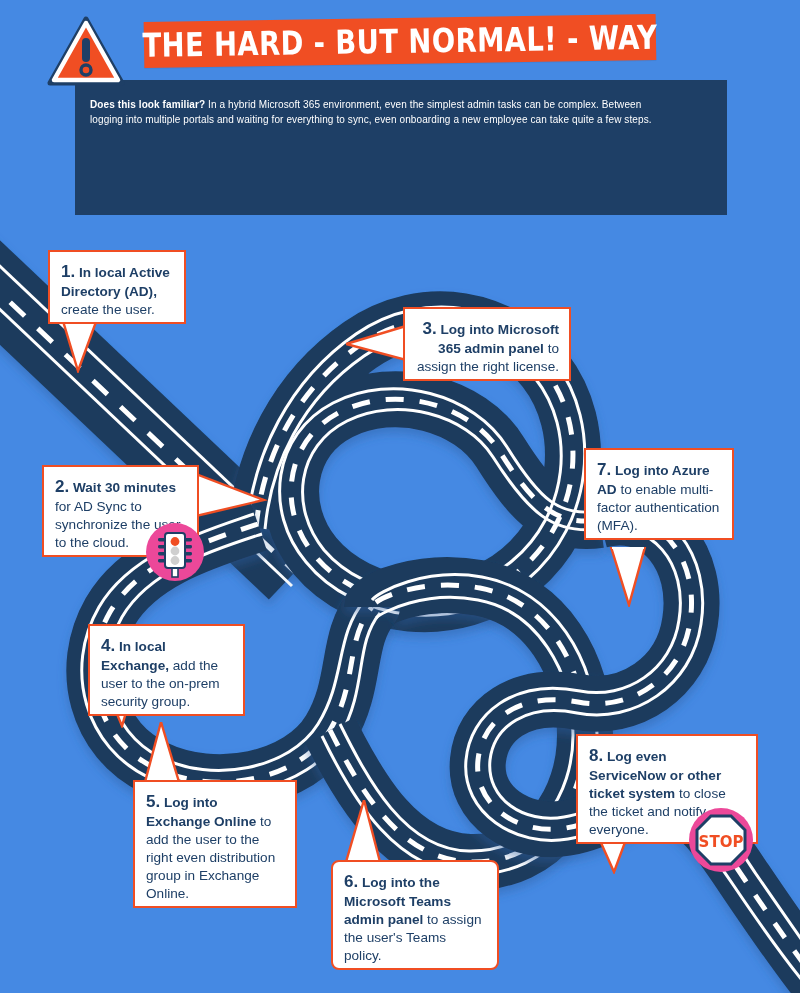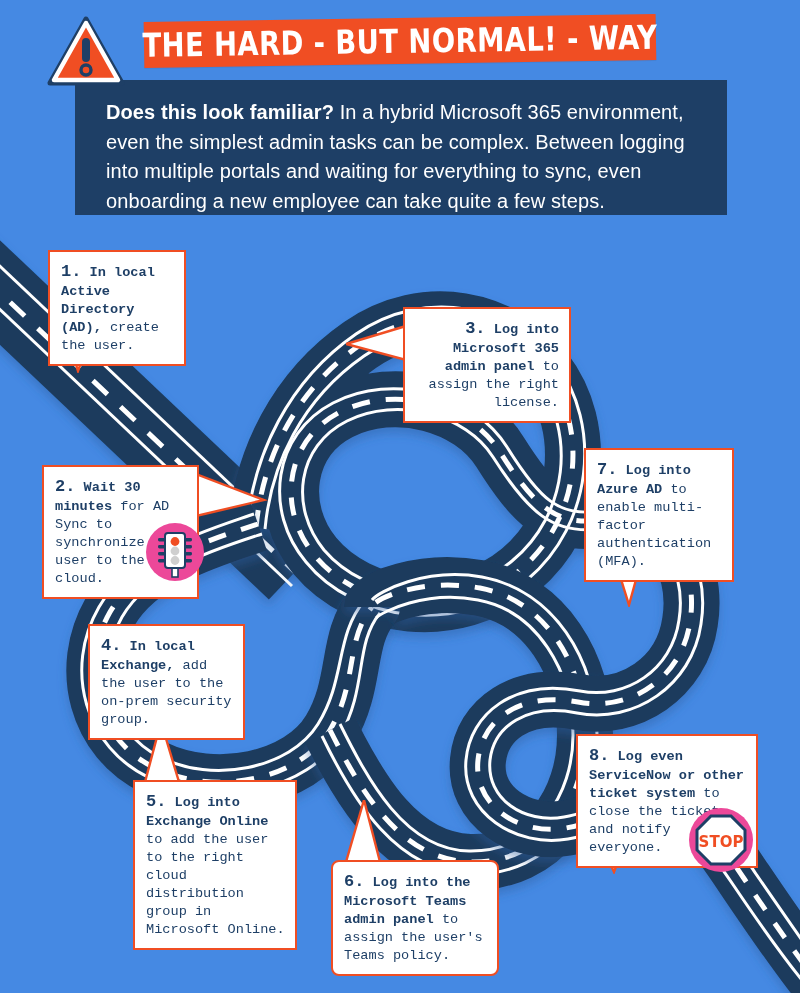--- a/index.html
+++ b/index.html
@@ -24,24 +24,24 @@
 
   
   #intro-panel {
     position: absolute;
     left: 75px; top: 80px;
     width: 652px; height: 135px;
     background: #1e3f66;
   }
   #intro-text {
     position: absolute;
-    left: 106px; top: 98px;
+    left: 90px; top: 98px;
     width: 580px;
     color: #ffffff;
-    font-size: 20px;
+    font-size: 10px;
     line-height: 1.48;
     letter-spacing: 0.1px;
   }
   #intro-text b { font-weight: bold; color: #ffffff; }
 
   #warning-icon {
     position: absolute;
     left: 46px; top: 14px;
     width: 80px; height: 74px;
   }
@@ -69,23 +69,22 @@
   }
 
   
   .callout {
     position: absolute;
     background: #ffffff;
     border: 2px solid #f04e23;
     color: #1e3f66;
     font-size: 13.6px;
     line-height: 1.32;
-    padding: 9px 10px 9px 11px;
+    padding: 9px 10px 3px 11px;
     z-index: 20;
-    font-family: Liberation Mono, monospace;
   }
   .callout b { font-weight: bold; }
   .callout .num {
     font-weight: bold;
     font-size: 17px;
   }
   
   .tail {
     position: absolute;
     width: 0; height: 0;
@@ -319,21 +318,21 @@
 
   <div class="callout" style="left:88px; top:600px; width:157px;margin-top:24px;">
     <span class="num">4.</span><b> In local Exchange,</b><span> add the user to the on-prem security group.</span>
   </div>
   <svg class="tail" style="left:100px; top:678px; width:48px; height:50px;" viewBox="0 0 48 50">
     <path d="M2 0 L36 0 L22 48 Z" fill="#ffffff" stroke="#f04e23" stroke-width="2.4"></path>
     <path d="M3 0 L35 0 L35 2 L3 2 Z" fill="#ffffff"></path>
   </svg>
 
   <div class="callout" style="left:133px; top:780px; width:164px;">
-    <span class="num">5.</span><b> Log into Exchange Online</b><span> to add the user to the right cloud distribution group in Microsoft Online.</span>
+    <span class="num">5.</span><b> Log into Exchange Online</b><span> to add the user to the right even distribution group in Exchange Online.</span>
   </div>
   <svg class="tail" style="left:141px; top:722px; width:48px; height:62px;" viewBox="0 0 48 62">
     <path d="M20 0 L38 60 L4 60 Z" fill="#ffffff" stroke="#f04e23" stroke-width="2.4"></path>
     <path d="M4 58 L38 58 L38 60 L4 60 Z" fill="#ffffff"></path>
   </svg>
 
   <div class="callout" style="left:331px; top:860px; width:168px;border-radius:8px;">
     <span class="num">6.</span><b> Log into the Microsoft Teams admin panel</b><span> to assign the user's Teams policy.</span>
   </div>
   <svg class="tail" style="left:340px; top:800px; width:48px; height:64px;" viewBox="0 0 48 64">

